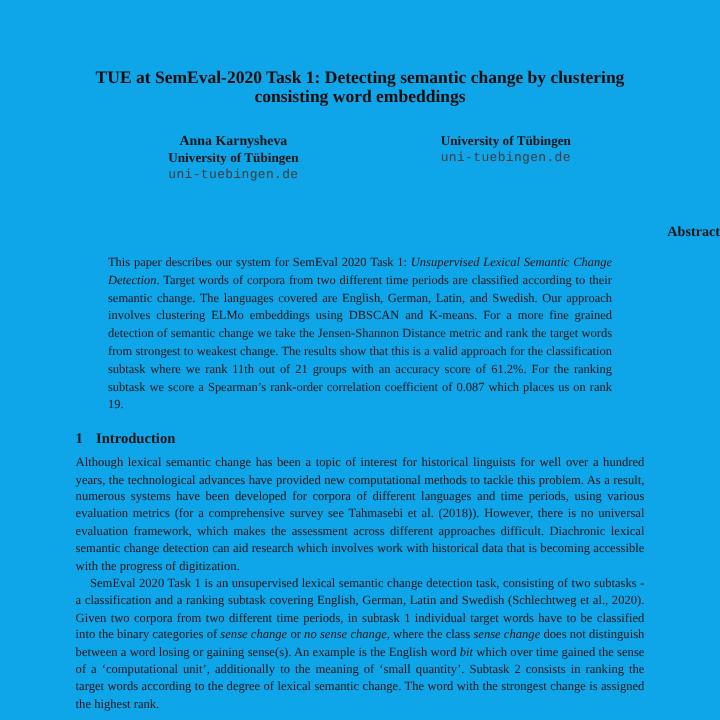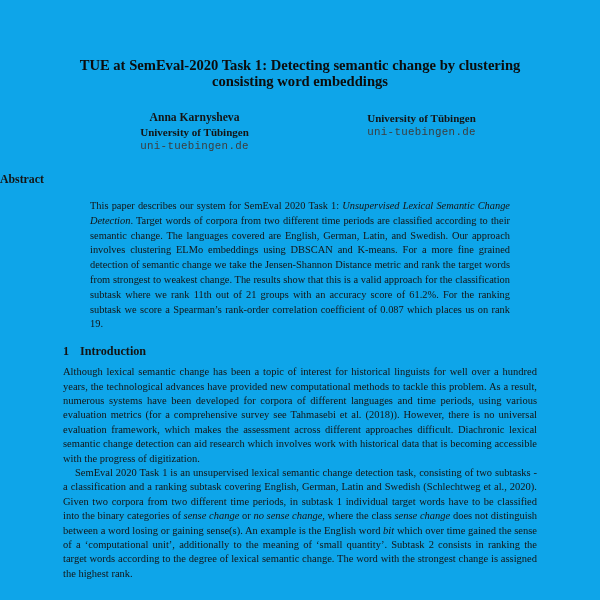--- a/index.html
+++ b/index.html
@@ -33,22 +33,22 @@
   .author-affil { font-size: 11px; line-height: 14px; font-weight: bold; }
   .author-email {
     font-family: "Liberation Mono", monospace;
     font-size: 10.8px;
     line-height: 14px;
     letter-spacing: 0.3px;
     color: #3d3d3d;
     white-space: nowrap;
   }
   .abstract-heading {
-    margin-top: 20px;
-    text-align: left;
+    margin-top: 34px;
+    text-align: right;
     font-weight: 700;
     font-size: 11.8px;
     line-height: 13px;
   }
   .abstract-body {
     width: 420px;
     margin: 13px auto 12px auto;
     font-size: 10.4px;
     line-height: 14.8px;
     text-align: justify;

